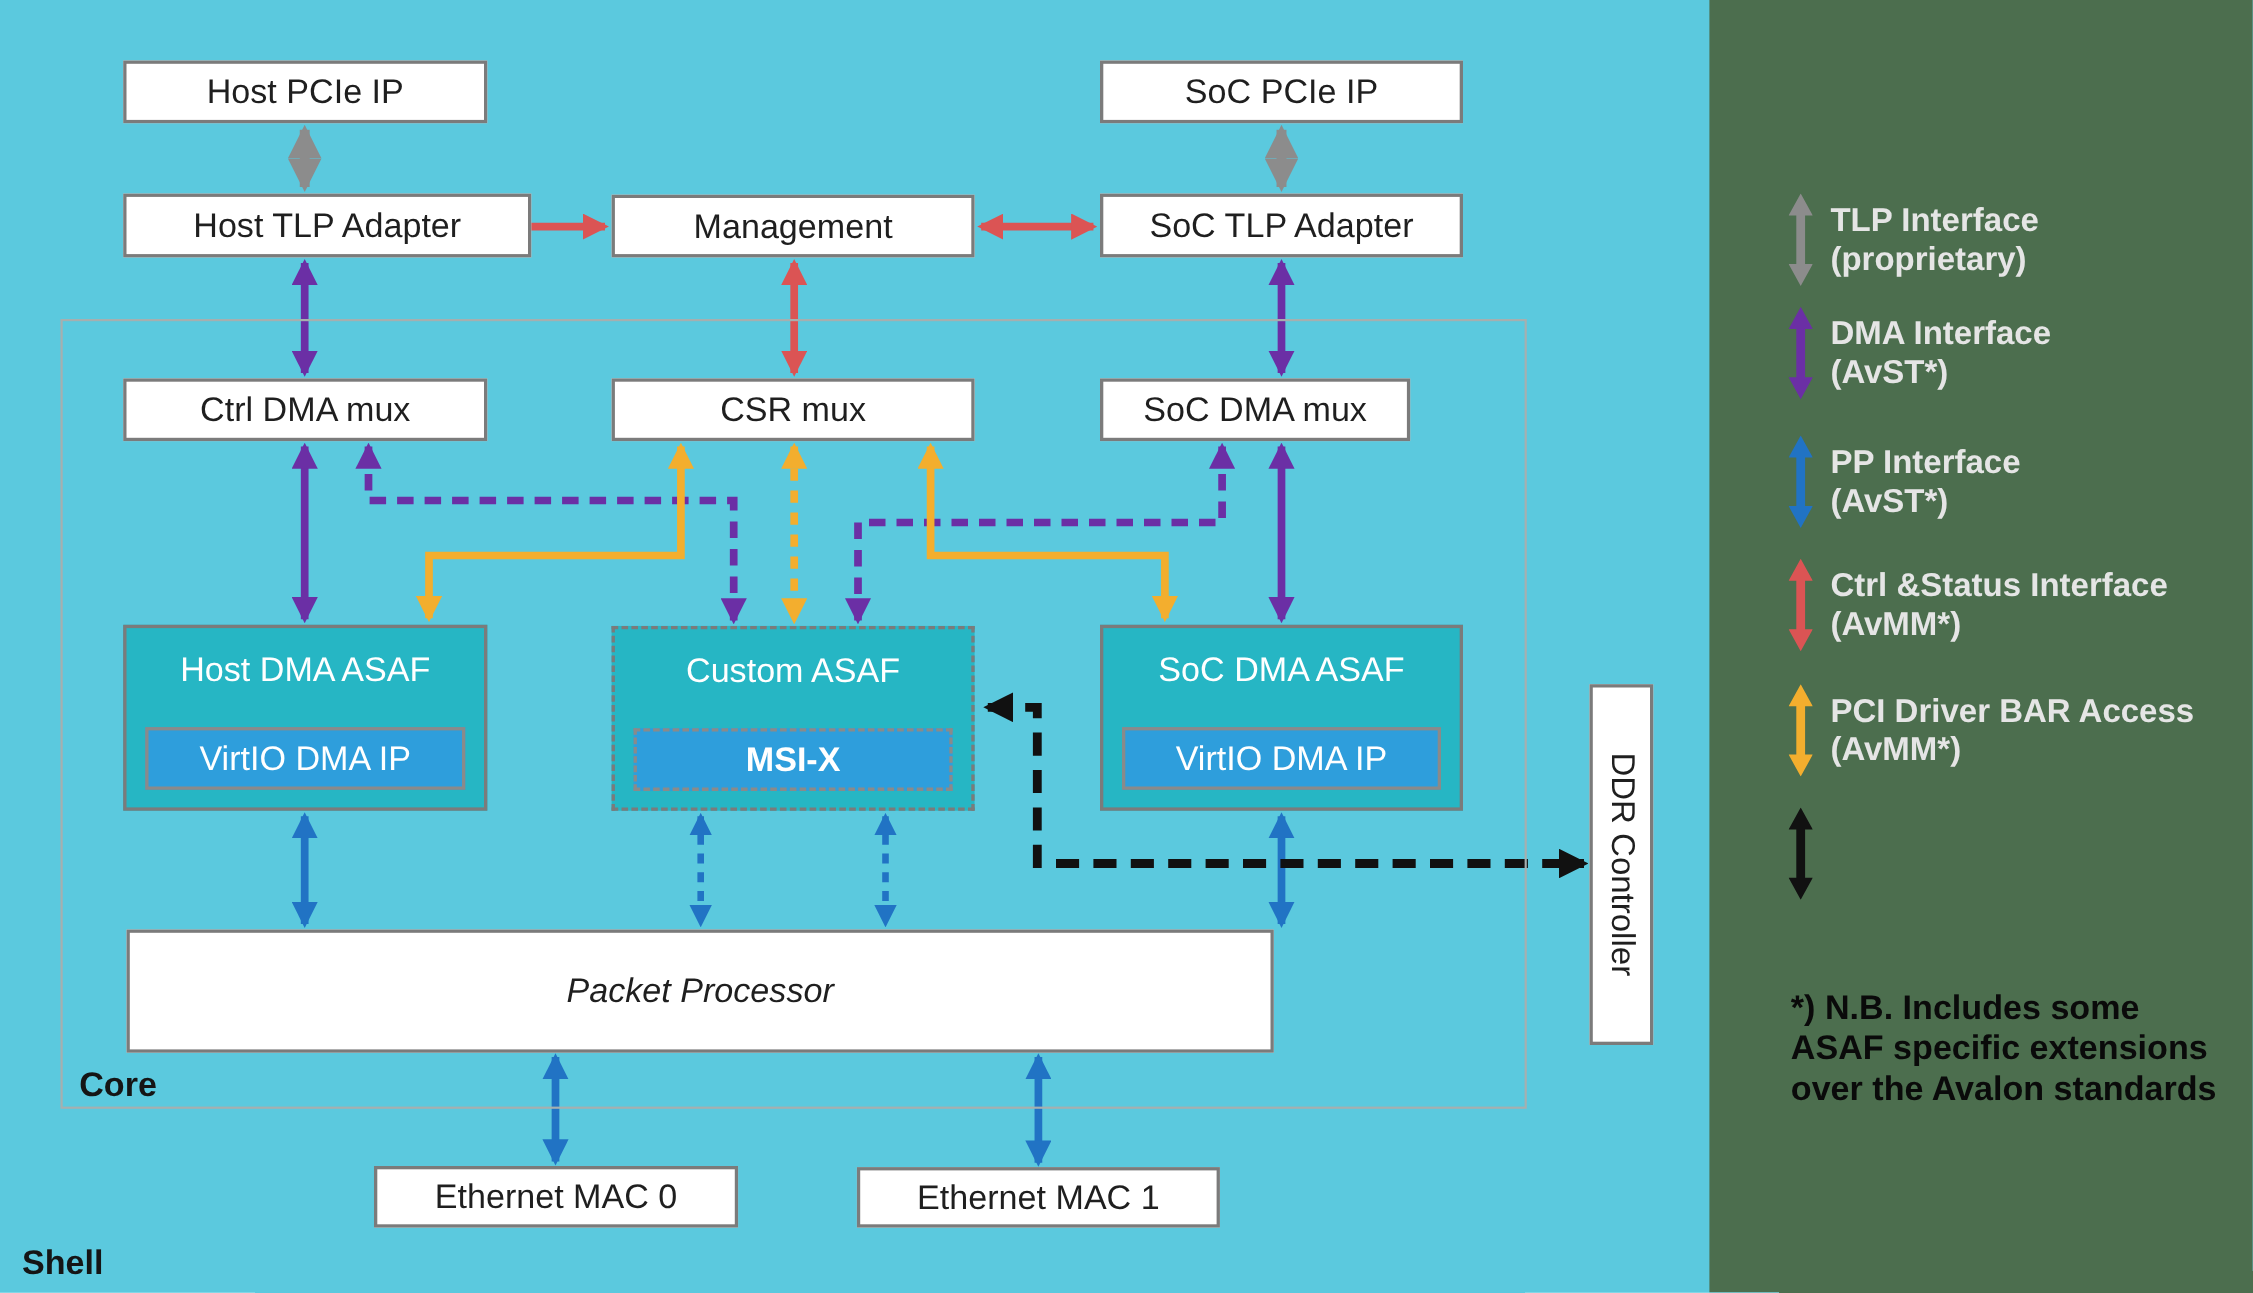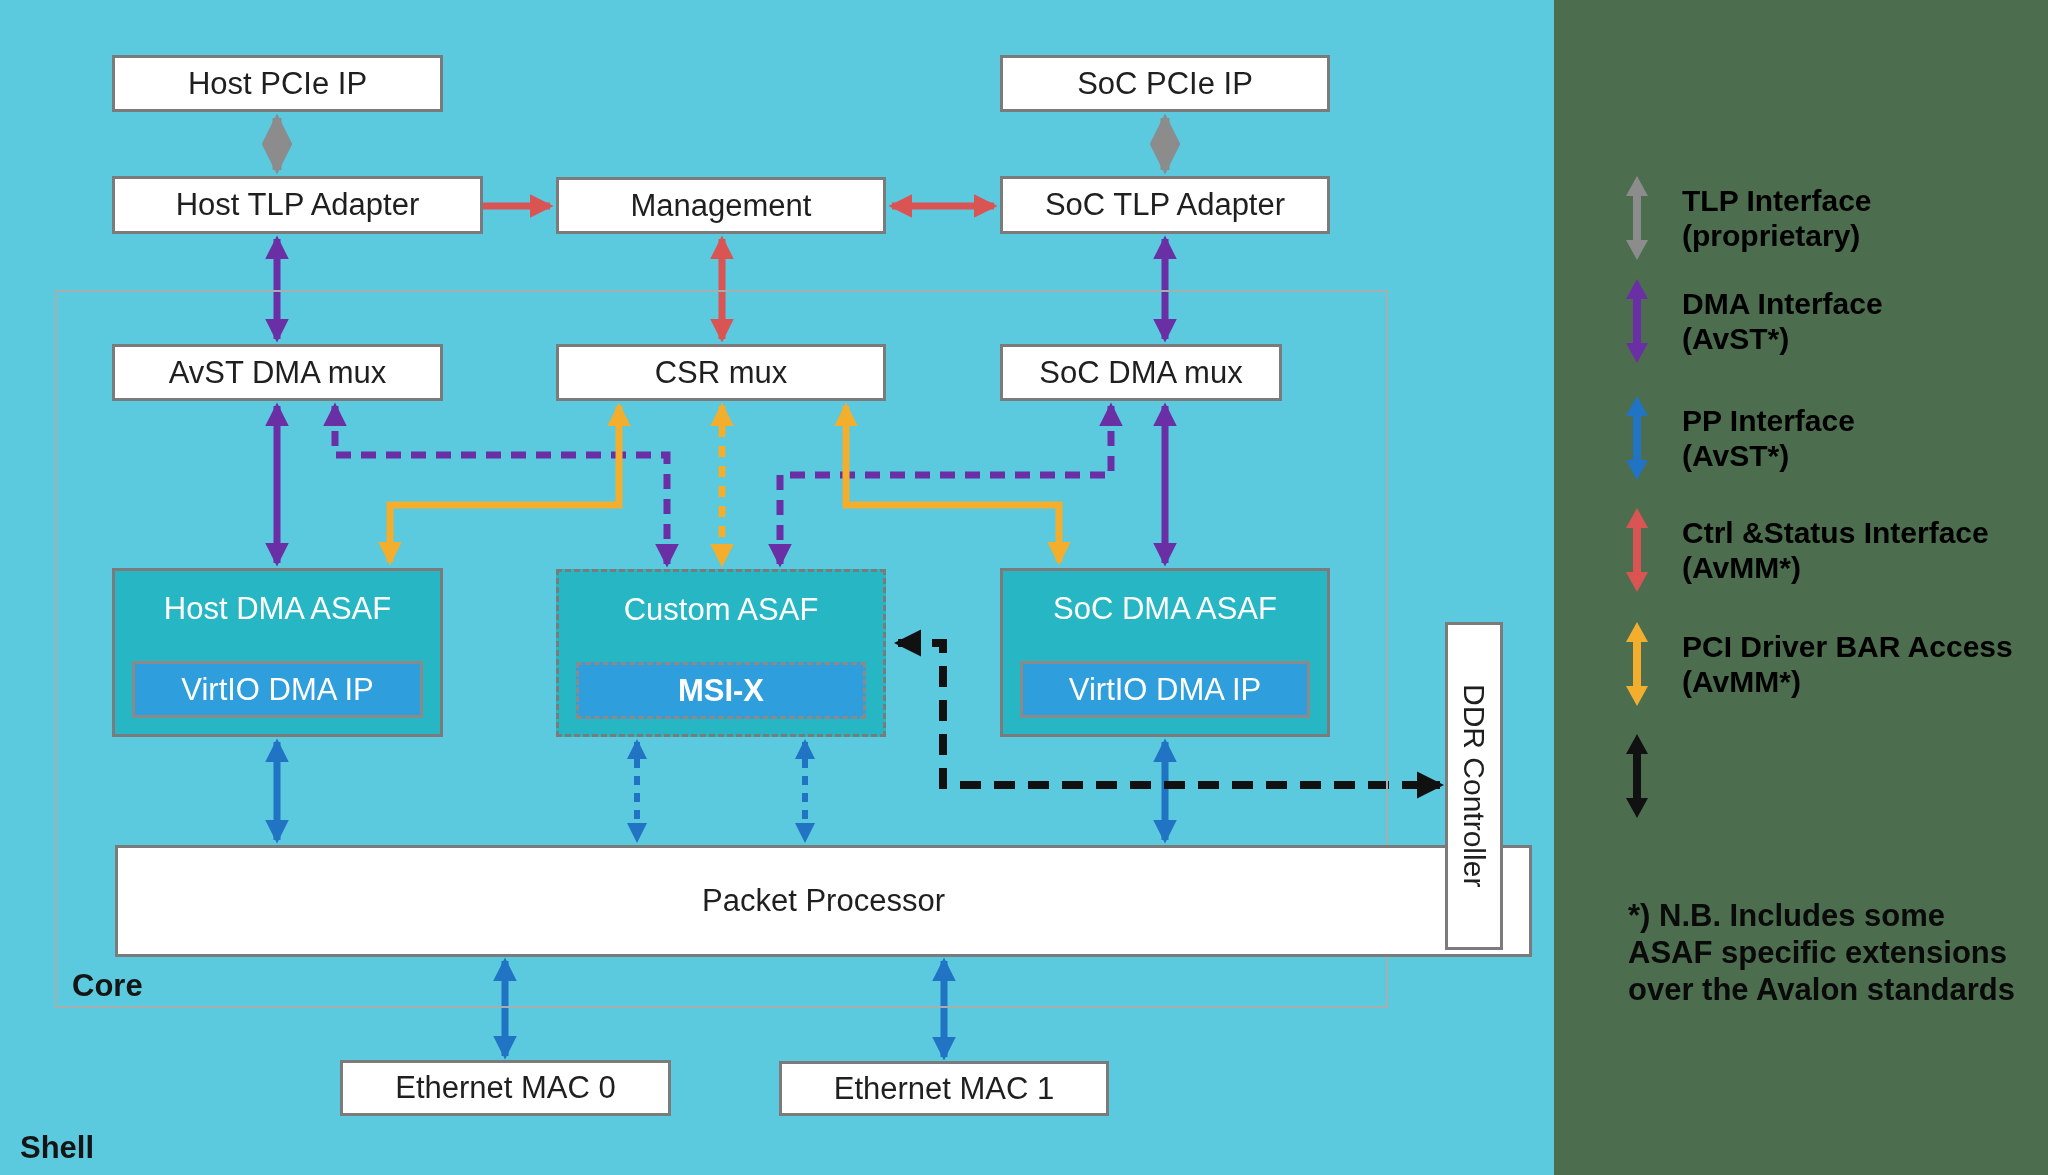--- a/index.html
+++ b/index.html
@@ -45,21 +45,21 @@
   .asaf-title{position:absolute;top:20px;left:0;right:0;text-align:center;font-size:31px;color:var(--label-white);white-space:nowrap;}
   .inner-box{position:absolute;left:17px;top:90px;right:17px;height:57px;background:var(--blue-block);border:3px solid #8A8A8A;box-sizing:border-box;display:flex;align-items:center;justify-content:center;}
   .inner-box.dashed{border-style:dashed;font-weight:bold;}
   .inner-label{font-size:31px;color:var(--label-white);white-space:nowrap;}
   #ddr-box{flex-direction:column;}
   #ddr-box .box-label{writing-mode:vertical-rl;font-size:30px;}
 
   
   .legend-item{position:absolute;display:flex;align-items:center;}
   .legend-arrow{width:22px;height:84px;flex:0 0 22px;}
-  .legend-text{margin-left:34px;font-size:30px;line-height:35px;font-weight:700;color:#000000;white-space:nowrap;}
+  .legend-text{margin-left:16px;font-size:30px;line-height:35px;font-weight:700;color:#e5e5e5;white-space:nowrap;}
   #legend-note{position:absolute;left:74px;top:897px;font-size:31px;line-height:37px;font-weight:700;color:#0A0A0A;white-space:nowrap;}
 </style>
 </head>
 <body>
 
 <div id="stage">
 
   <svg id="connectors" viewBox="0 0 1554 1175">
     <defs>
       <marker id="mg" viewBox="0 0 10 10" refX="8.5" refY="5" markerWidth="3.4" markerHeight="3.4" orient="auto-start-reverse">
@@ -124,21 +124,21 @@
   <div class="box white-box" style="left:112px;top:176px;width:371px;height:58px;">
     <span class="box-label">Host TLP Adapter</span>
   </div>
   <div class="box white-box" style="left:556px;top:177px;width:330px;height:57px;">
     <span class="box-label">Management</span>
   </div>
   <div class="box white-box" style="left:1000px;top:176px;width:330px;height:58px;">
     <span class="box-label">SoC TLP Adapter</span>
   </div>
   <div class="box white-box" style="left:112px;top:344px;width:331px;height:57px;">
-    <span class="box-label">AvST DMA mux</span>
+    <span class="box-label">Ctrl DMA mux</span>
   </div>
   <div class="box white-box" style="left:556px;top:344px;width:330px;height:57px;">
     <span class="box-label">CSR mux</span>
   </div>
   <div class="box white-box" style="left:1000px;top:344px;width:282px;height:57px;">
     <span class="box-label">SoC DMA mux</span>
   </div>
 
   <div class="box teal-box" style="left:112px;top:568px;width:331px;height:169px;">
     <div class="asaf-title">Host DMA ASAF</div>
@@ -152,21 +152,21 @@
       <span class="inner-label">MSI-X</span>
     </div>
   </div>
   <div class="box teal-box" style="left:1000px;top:568px;width:330px;height:169px;padding-left:36px;">
     <div class="asaf-title">SoC DMA ASAF</div>
     <div class="inner-box">
       <span class="inner-label">VirtIO DMA IP</span>
     </div>
   </div>
 
-  <div class="box white-box" style="left:115px;top:845px;width:1417px;height:112px;">
+  <div class="box white-box" style="left:115px;top:845px;width:1043px;height:112px;font-style:italic;">
     <span class="box-label">Packet Processor</span>
   </div>
   <div class="box white-box" style="left:340px;top:1060px;width:331px;height:56px;">
     <span class="box-label">Ethernet MAC 0</span>
   </div>
   <div class="box white-box" style="left:779px;top:1061px;width:330px;height:55px;">
     <span class="box-label">Ethernet MAC 1</span>
   </div>
   <div class="box white-box" id="ddr-box" style="left:1445px;top:622px;width:58px;height:328px;">
     <span class="box-label">DDR Controller</span>

